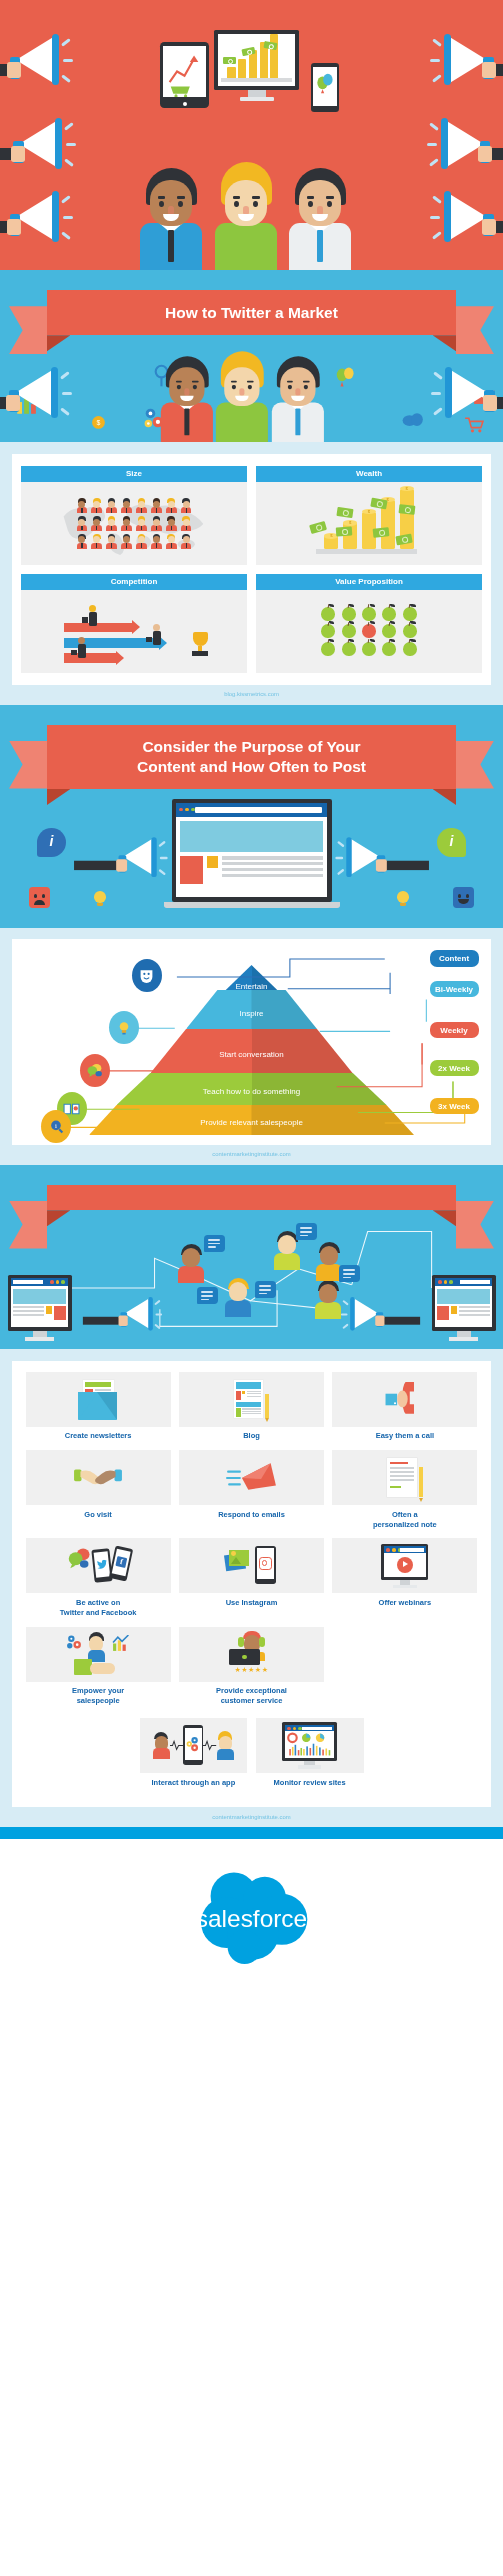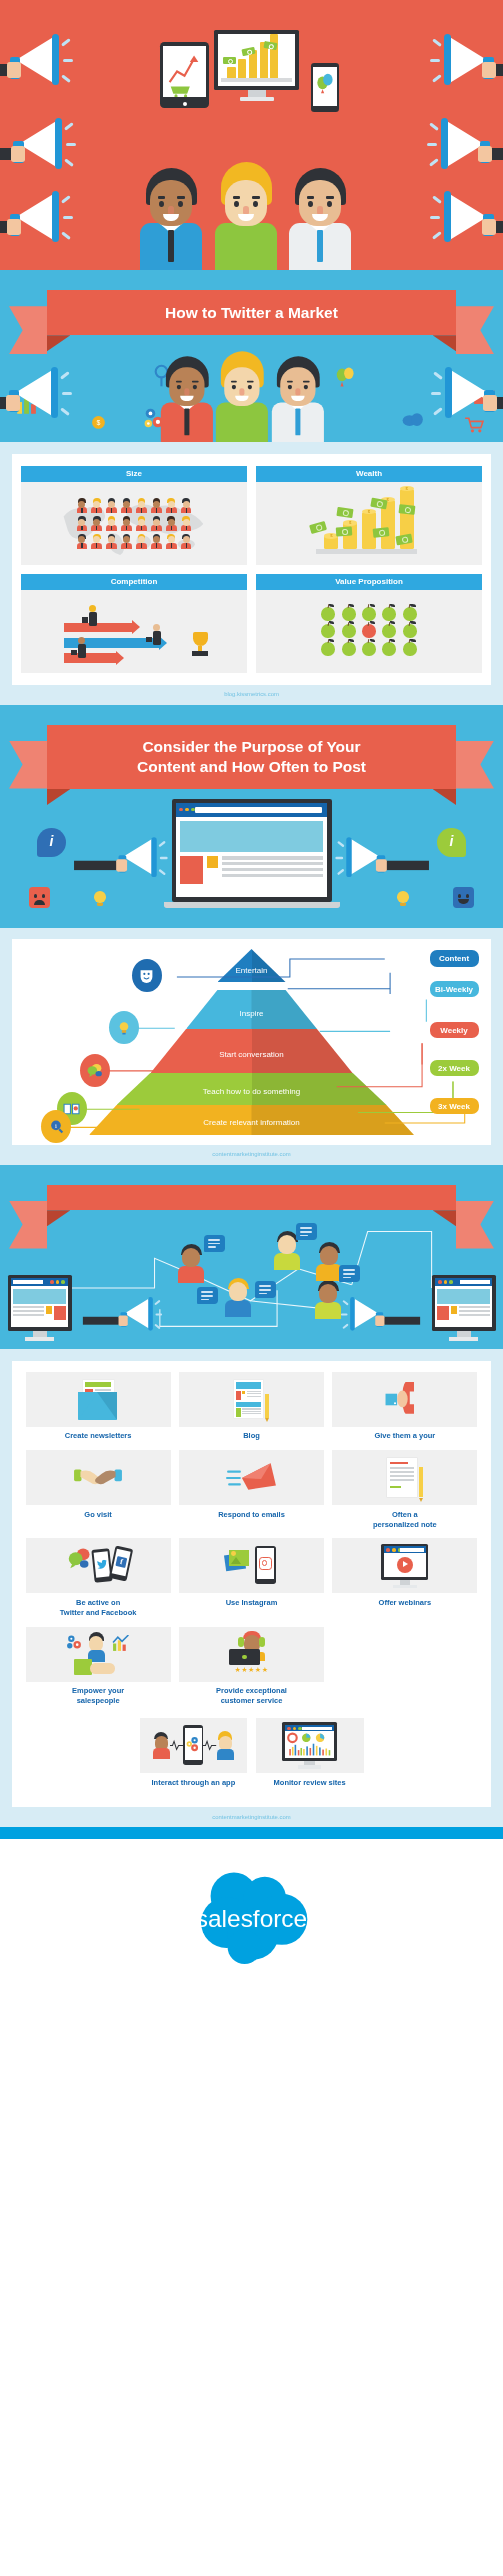--- a/index.html
+++ b/index.html
@@ -987,39 +987,39 @@
           <polyline points="112,304 230,304" fill="none" stroke="#9ccb3b" stroke-width="2"></polyline>
           <polyline points="640,310 818,310 818,252" fill="none" stroke="#9ccb3b" stroke-width="2"></polyline>
           <polyline points="86,338 196,338" fill="none" stroke="#f2b220" stroke-width="2"></polyline>
           <polyline points="690,330 840,330 840,300" fill="none" stroke="#f2b220" stroke-width="2"></polyline>
           <polyline points="700,48 700,88" fill="none" stroke="#2f6fb5" stroke-width="2"></polyline>
           <polyline points="768,98 768,140" fill="none" stroke="#5bc2e0" stroke-width="2"></polyline>
           <polyline points="760,180 760,220" fill="none" stroke="#e8604c" stroke-width="2"></polyline>
           <polyline points="818,252 818,288" fill="none" stroke="#9ccb3b" stroke-width="2"></polyline>
         </svg>
 
-        <div class="tier" style="top:2px;width:68px;height:33px;clip-path:polygon(50% 0,100% 100%,0 100%);background:#1f7ec0;line-height:43px;">
+        <div class="tier" style="top:18px;width:68px;height:33px;clip-path:polygon(50% 0,100% 100%,0 100%);background:#1f7ec0;line-height:43px;">
           <div class="shade"></div>
           <span class="lbl">Entertain</span>
         </div>
         <div class="tier" style="top:43px;width:131px;height:39px;clip-path:polygon(24% 0,76% 0,100% 100%,0 100%);background:#46b7dd;line-height:47px;">
           <div class="shade"></div>
           <span class="lbl">Inspire</span>
         </div>
         <div class="tier" style="top:82px;width:202px;height:44px;clip-path:polygon(17.6% 0,82.4% 0,100% 100%,0 100%);background:#e8604c;line-height:51px;">
           <div class="shade"></div>
           <span class="lbl">Start conversation</span>
         </div>
         <div class="tier" style="top:126px;width:270px;height:32px;clip-path:polygon(12.5% 0,87.5% 0,100% 100%,0 100%);background:#9ccb3b;line-height:38px;">
           <div class="shade"></div>
           <span class="lbl">Teach how to do something</span>
         </div>
         <div class="tier" style="top:158px;width:325px;height:30px;clip-path:polygon(8.5% 0,91.5% 0,100% 100%,0 100%);background:#f2b220;line-height:35px;">
           <div class="shade"></div>
-          <span class="lbl">Create relevant information</span>
+          <span class="lbl">Provide relevant salespeople</span>
         </div>
 
         <div class="lft-icon" style="left:115px;top:11.7px;background:#1f6cb0;">
           <svg width="15" height="15" viewBox="0 0 28 28">
               <path d="M3 4h22v13a11 11 0 0 1-22 0z" fill="#fff"></path>
               <circle cx="10" cy="11" r="2" fill="#1f6cb0"></circle>
               <circle cx="18" cy="11" r="2" fill="#1f6cb0"></circle>
               <path d="M9 18q5 5 10 0" stroke="#1f6cb0" stroke-width="2" fill="none"></path>
             </svg>
         </div>
@@ -1275,21 +1275,21 @@
 
         <div class="tile">
           <div class="art">
             <svg width="43" height="39" viewBox="0 0 80 74">
               <rect x="4" y="26" width="22" height="22" fill="#46b7dd"></rect>
               <circle cx="22" cy="44" r="2" fill="#fff"></circle>
               <path d="M42 4 h16 v18 h-8 v24 h8 v18 h-16 q-6 -6 -6 -30 q0 -24 6 -30z" fill="#e8604c"></path>
               <ellipse cx="36" cy="36" rx="10" ry="16" fill="#f3c6a0"></ellipse>
             </svg>
           </div>
-          <div class="cap">Give them a your</div>
+          <div class="cap">Easy them a call</div>
         </div>
 
         <div class="tile">
           <div class="art">
             <svg width="50" height="30" viewBox="0 0 94 56">
               <rect x="2" y="12" width="14" height="22" rx="3" fill="#9ccb3b"></rect>
               <rect x="78" y="12" width="14" height="22" rx="3" fill="#46b7dd"></rect>
               <path d="M14 16 q14 -6 26 4 l10 8 q6 6 -2 10 q-8 4 -16 -2 l-18 -10z" fill="#f3d6ab"></path>
               <path d="M80 16 q-14 -6 -26 4 l-10 8 q-6 6 2 10 q8 4 16 -2 l18 -10z" fill="#b08968"></path>
             </svg>

